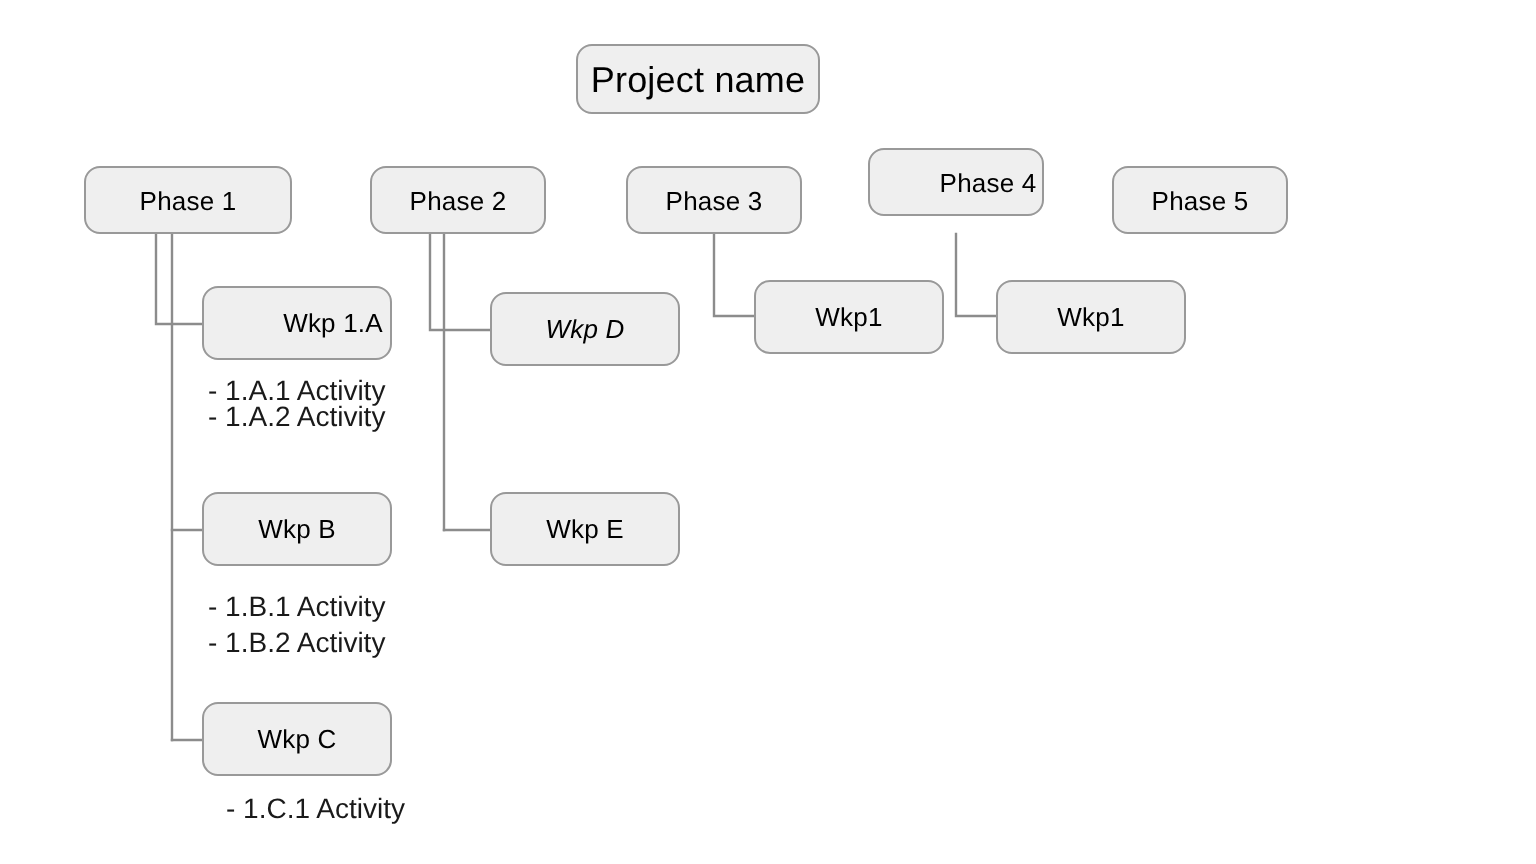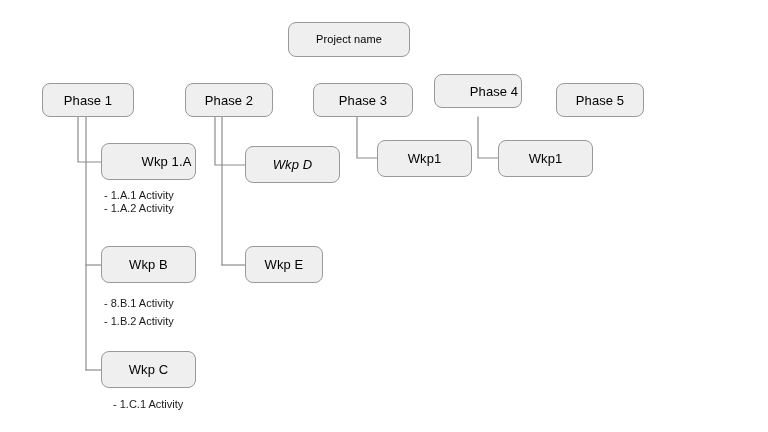--- a/index.html
+++ b/index.html
@@ -38,28 +38,28 @@
     align-items: center;
     justify-content: center;
     color: #000000;
     font-family: "Liberation Sans", sans-serif;
     font-size: 13px;
     line-height: 1;
     white-space: nowrap;
     letter-spacing: 0.1px;
   }
   .node.project {
-    font-size: 11px;
+    font-size: 18px;
   }
   .activity-group {
     position: absolute;
     box-sizing: border-box;
     color: #1a1a1a;
     font-family: "Liberation Sans", sans-serif;
-    font-size: 11px;
+    font-size: 14px;
     line-height: 13px;
     white-space: nowrap;
     text-align: left;
   }
   .activity-line {
     display: block;
   }
 </style>
 </head>
 <body>
@@ -83,27 +83,27 @@
       <path d="M 357 117 L 357 158 L 377 158"></path>
 
       <path d="M 478 117 L 478 158 L 498 158"></path>
     </g>
   </svg>
 
   <div class="node project" style="left:288px; top:22px; width:122px; height:35px;">
     <span>Project name</span>
   </div>
 
-  <div class="node" style="left:42px; top:83px; width:92px; height:34px;">
+  <div class="node" style="left:42px; top:83px; width:104px; height:34px;">
     <span>Phase 1</span>
   </div>
   <div class="node" style="left:185px; top:83px; width:88px; height:34px;">
     <span>Phase 2</span>
   </div>
-  <div class="node" style="left:313px; top:83px; width:100px; height:34px;">
+  <div class="node" style="left:313px; top:83px; width:88px; height:34px;">
     <span>Phase 3</span>
   </div>
   <div class="node" style="left:434px; top:74px; width:88px; height:34px;padding-left:32px;">
     <span>Phase 4</span>
   </div>
   <div class="node" style="left:556px; top:83px; width:88px; height:34px;">
     <span>Phase 5</span>
   </div>
 
   <div class="node" style="left:101px; top:143px; width:95px; height:37px;padding-left:36px;">
@@ -115,39 +115,39 @@
   </div>
 
   <div class="node" style="left:101px; top:351px; width:95px; height:37px;">
     <span>Wkp C</span>
   </div>
 
   <div class="node" style="left:245px; top:146px; width:95px; height:37px;font-style:italic;">
     <span>Wkp D</span>
   </div>
 
-  <div class="node" style="left:245px; top:246px; width:78px; height:37px;">
+  <div class="node" style="left:245px; top:246px; width:95px; height:37px;">
     <span>Wkp E</span>
   </div>
 
   <div class="node" style="left:377px; top:140px; width:95px; height:37px;">
     <span>Wkp1</span>
   </div>
 
   <div class="node" style="left:498px; top:140px; width:95px; height:37px;">
     <span>Wkp1</span>
   </div>
 
   <div class="activity-group" style="left:104px; top:189px; width:160px;">
     <span class="activity-line">- 1.A.1 Activity</span>
     <span class="activity-line">- 1.A.2 Activity</span>
   </div>
 
   <div class="activity-group" style="left:104px; top:294px; width:160px; line-height:18px;">
-    <span class="activity-line">- 8.B.1 Activity</span>
+    <span class="activity-line">- 1.B.1 Activity</span>
     <span class="activity-line">- 1.B.2 Activity</span>
   </div>
 
   <div class="activity-group" style="left:113px; top:398px; width:160px;">
     <span class="activity-line">- 1.C.1 Activity</span>
   </div>
 
 </div>
 
 </body></html>

